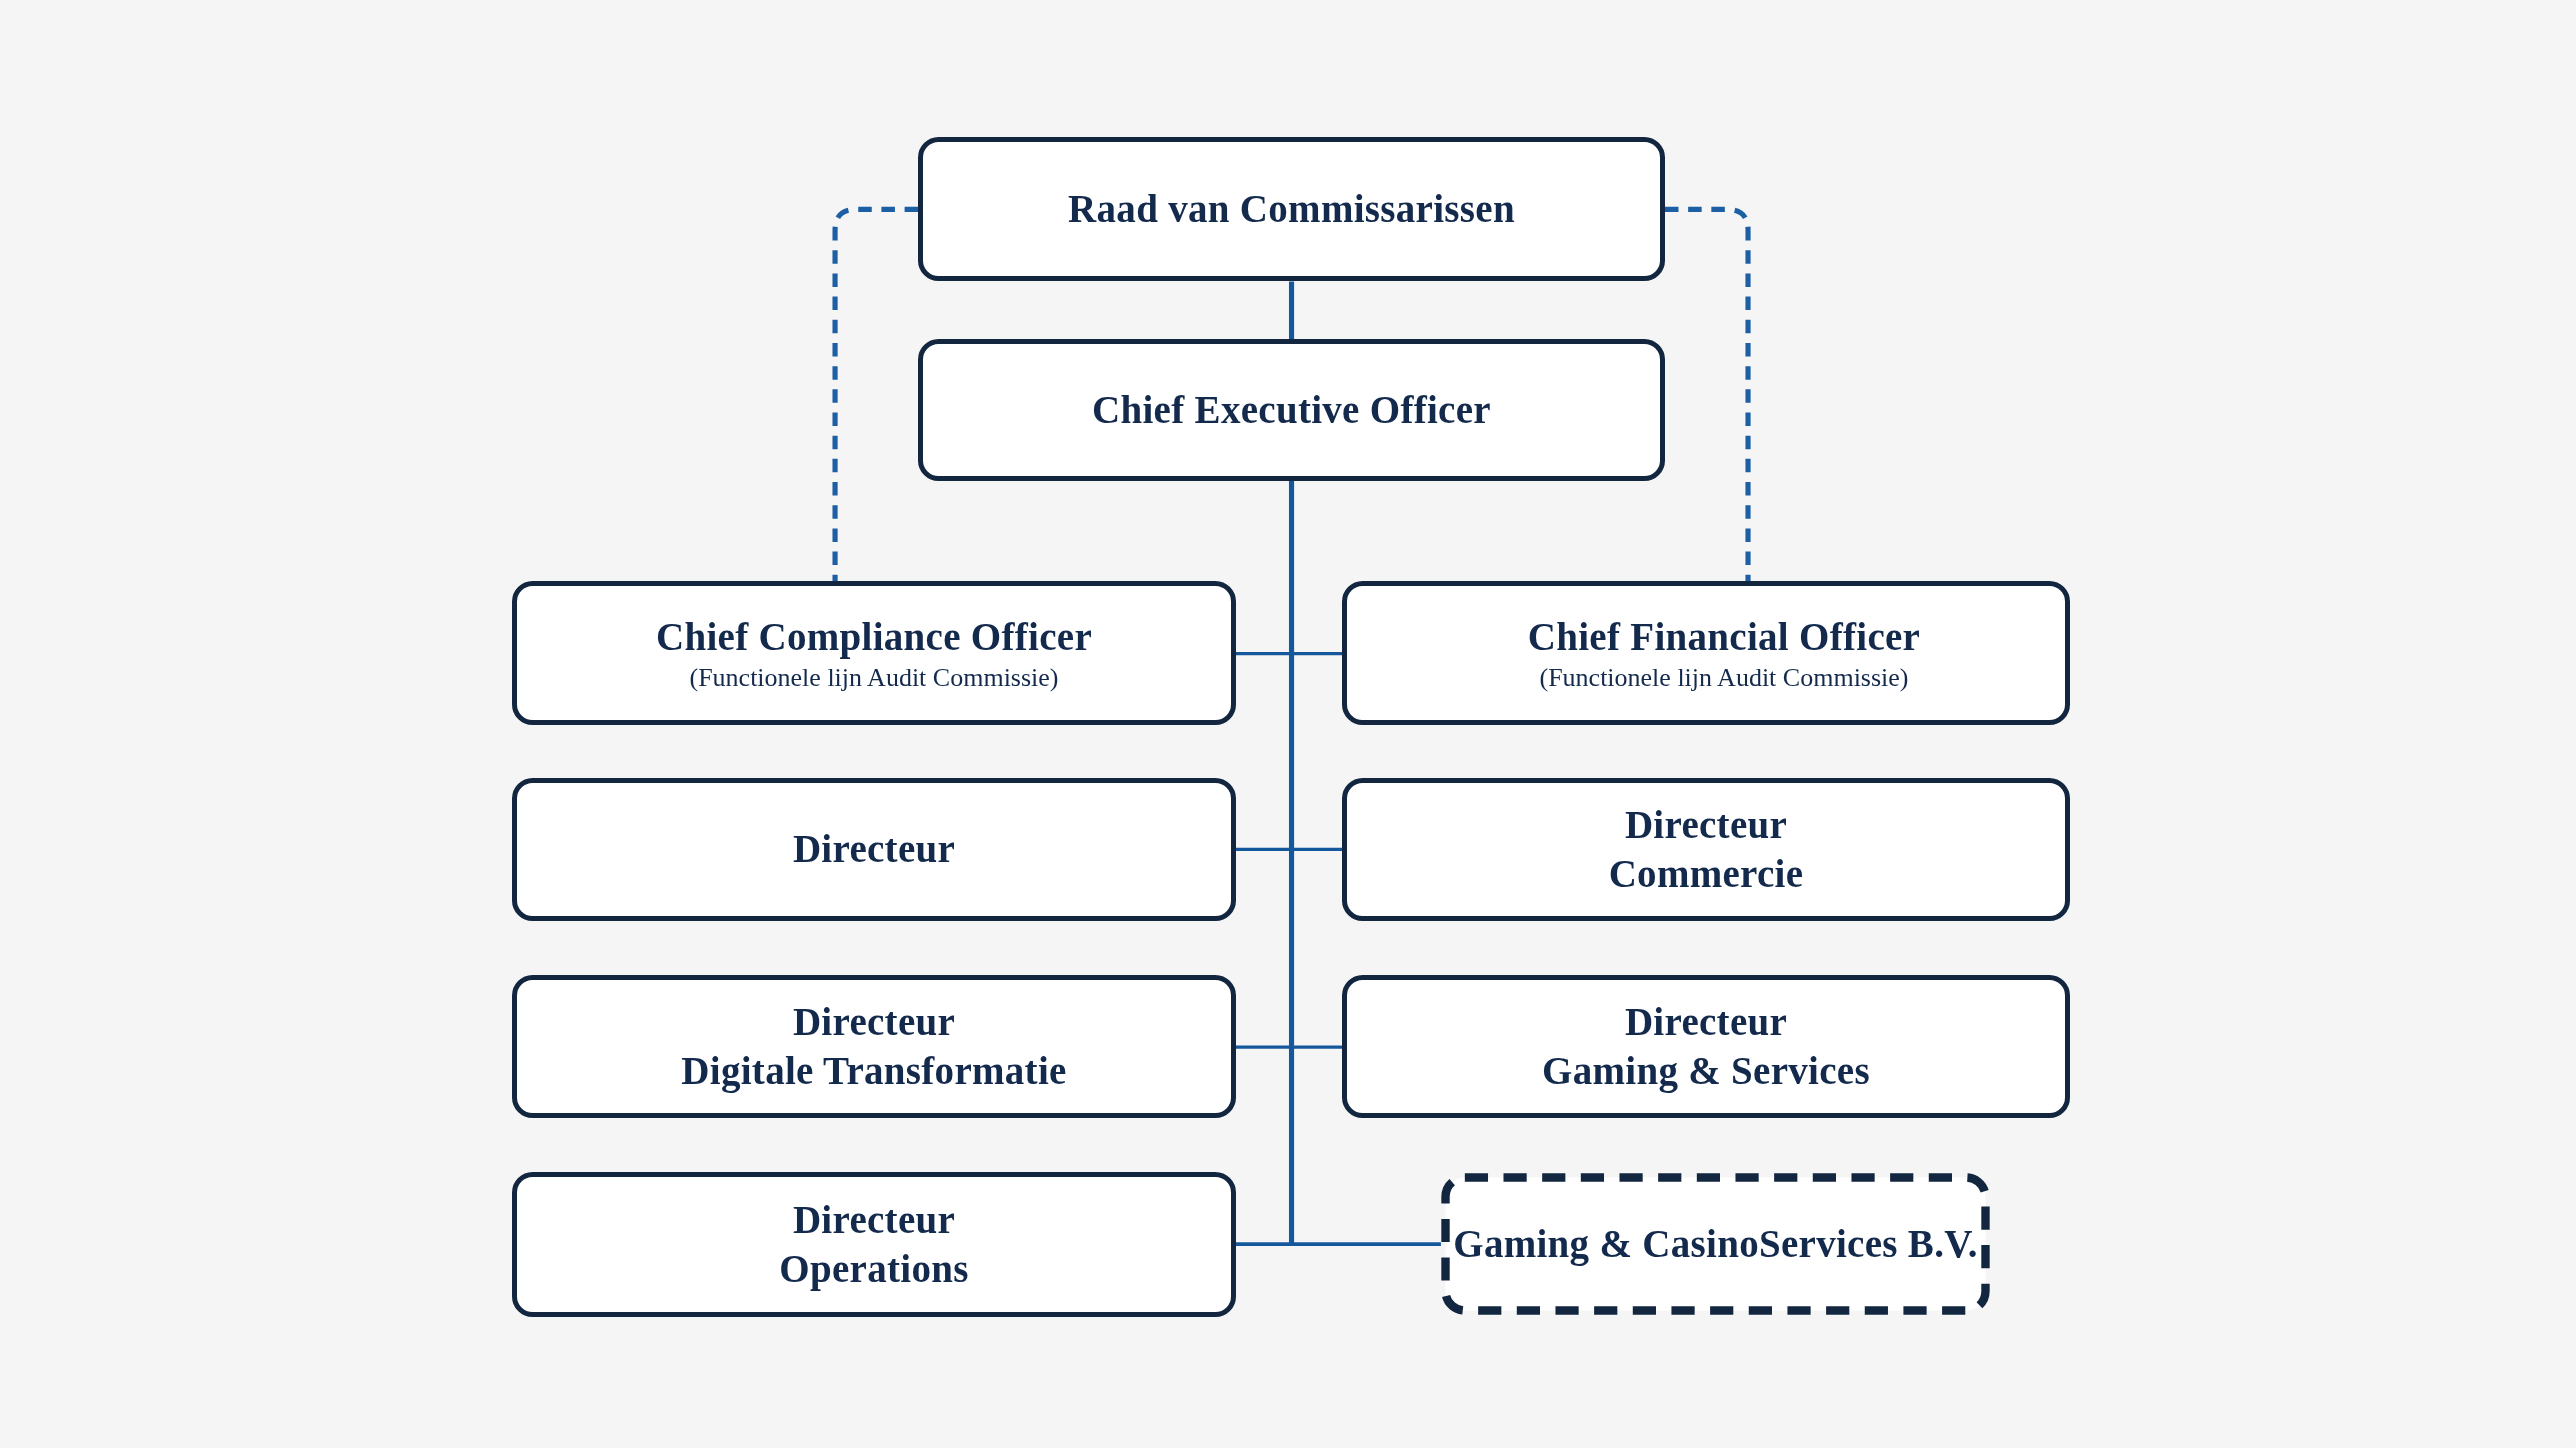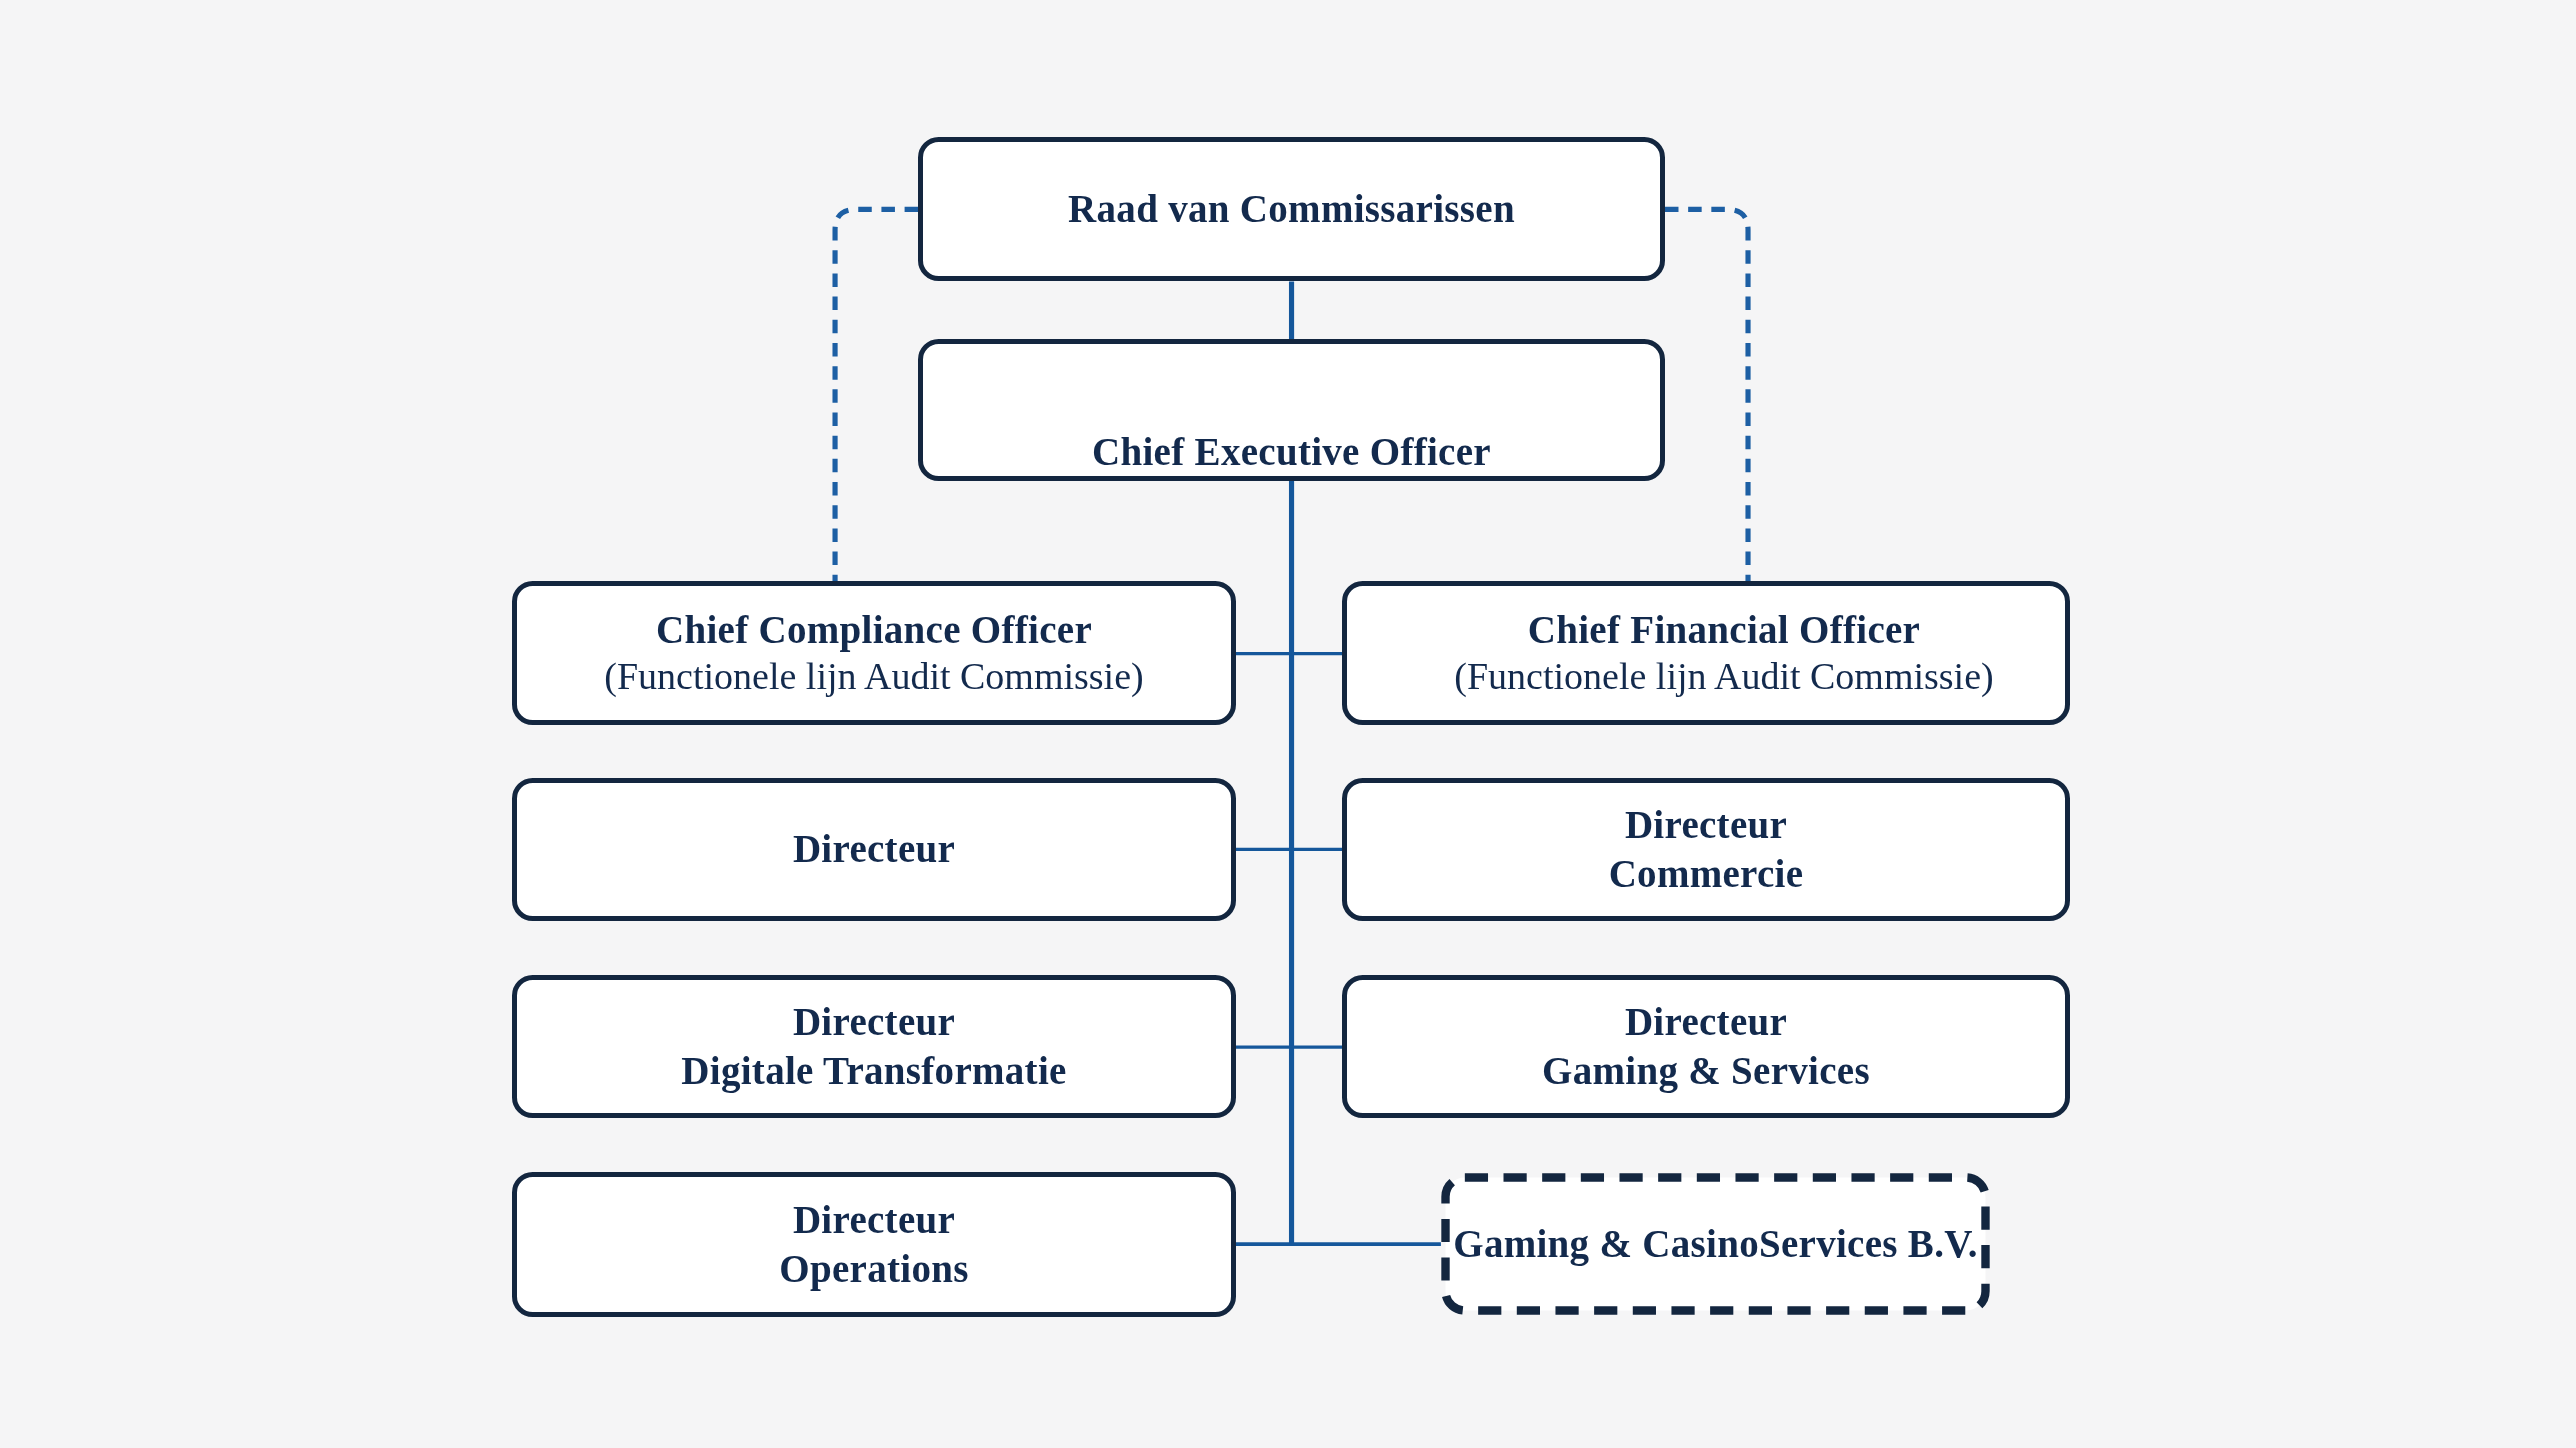--- a/index.html
+++ b/index.html
@@ -49,29 +49,29 @@
     color: var(--text, #132a4d);
   }
   .box .title {
     font-size: 39px;
     font-weight: bold;
     line-height: 1.24;
     letter-spacing: 0.3px;
     white-space: pre;
   }
   .box .subtitle {
-    font-size: 38px;
+    font-size: 26px;
     font-weight: 400;
     line-height: 1.2;
     margin-top: 0;
     white-space: pre;
   }
   
   .box-raad { left: 918px; top: 137px;  width: 747px; height: 144px; }
-  .box-ceo  { left: 918px; top: 339px;  width: 747px; height: 142px; justify-content: flex-end; }
+  .box-ceo  { left: 918px; top: 339px;  width: 747px; height: 142px; }
   .box-cco  { left: 512px;  top: 581px;  width: 724px; height: 144px; }
   .box-cfo  { left: 1342px; top: 581px;  width: 728px; height: 144px; padding-left: 36px; }
   .box-dhr  { left: 512px;  top: 778px; width: 724px; height: 143px; }
   .box-dcom { left: 1342px; top: 778px; width: 728px; height: 143px; }
   .box-ddt  { left: 512px;  top: 975px; width: 724px; height: 143px; }
   .box-dgs  { left: 1342px; top: 975px; width: 728px; height: 143px; }
   .box-dops { left: 512px;  top: 1172px; width: 724px; height: 145px; }
   .box-gcs {
     left: 1441px; top: 1173px; width: 549px; height: 142px;
     border: none;

